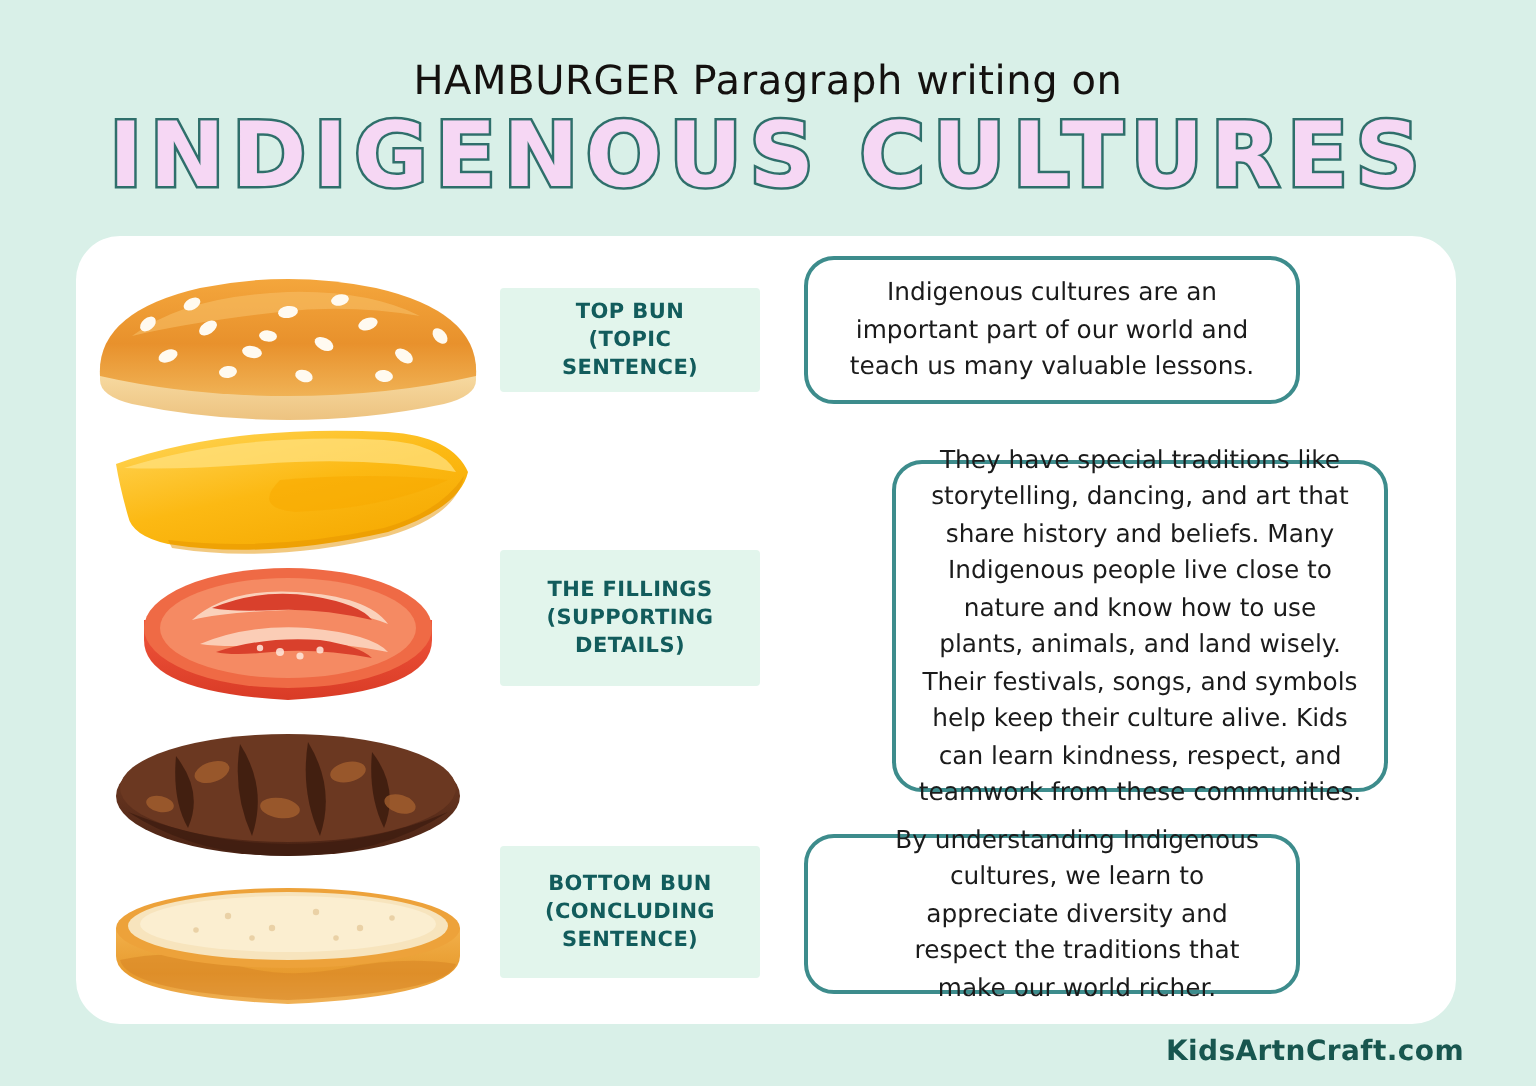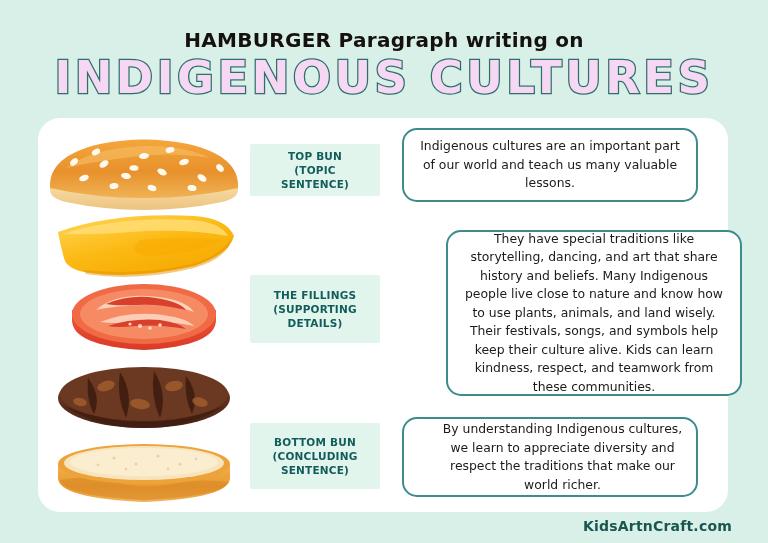--- a/index.html
+++ b/index.html
@@ -21,21 +21,21 @@
     top: 0; left: 0;
     width: 768px;
     height: 118px;
     text-align: center;
   }
   .subtitle {
     position: absolute;
     top: 28px; left: 0; width: 768px;
     font-family: "DejaVu Sans", sans-serif;
     font-size: 20px;
-    font-weight: 700;
+    font-weight: 400;
     letter-spacing: 0.3px;
     color: #14110f;
     white-space: nowrap;
   }
   .title {
     position: absolute;
     top: 52px; left: 0; width: 768px;
     font-family: "DejaVu Sans", sans-serif;
     font-size: 45px;
     font-weight: 700;
@@ -105,21 +105,21 @@
     white-space: pre-line;
   }
   .pill-1 { top: 26px;  height: 52px; }
   .pill-2 { top: 157px; height: 68px; }
   .pill-3 { top: 305px; height: 66px; }
 
   
   .text-box {
     position: absolute;
     left: 364px;
-    width: 296px;
+    width: 248px;
     border: 2px solid #3d8c8c;
     border-radius: 15px;
     box-sizing: border-box;
     display: flex;
     align-items: center;
     justify-content: flex-start;
     padding: 7px 11px;
     background: #ffffff;
   }
   .text-box .body-text {

